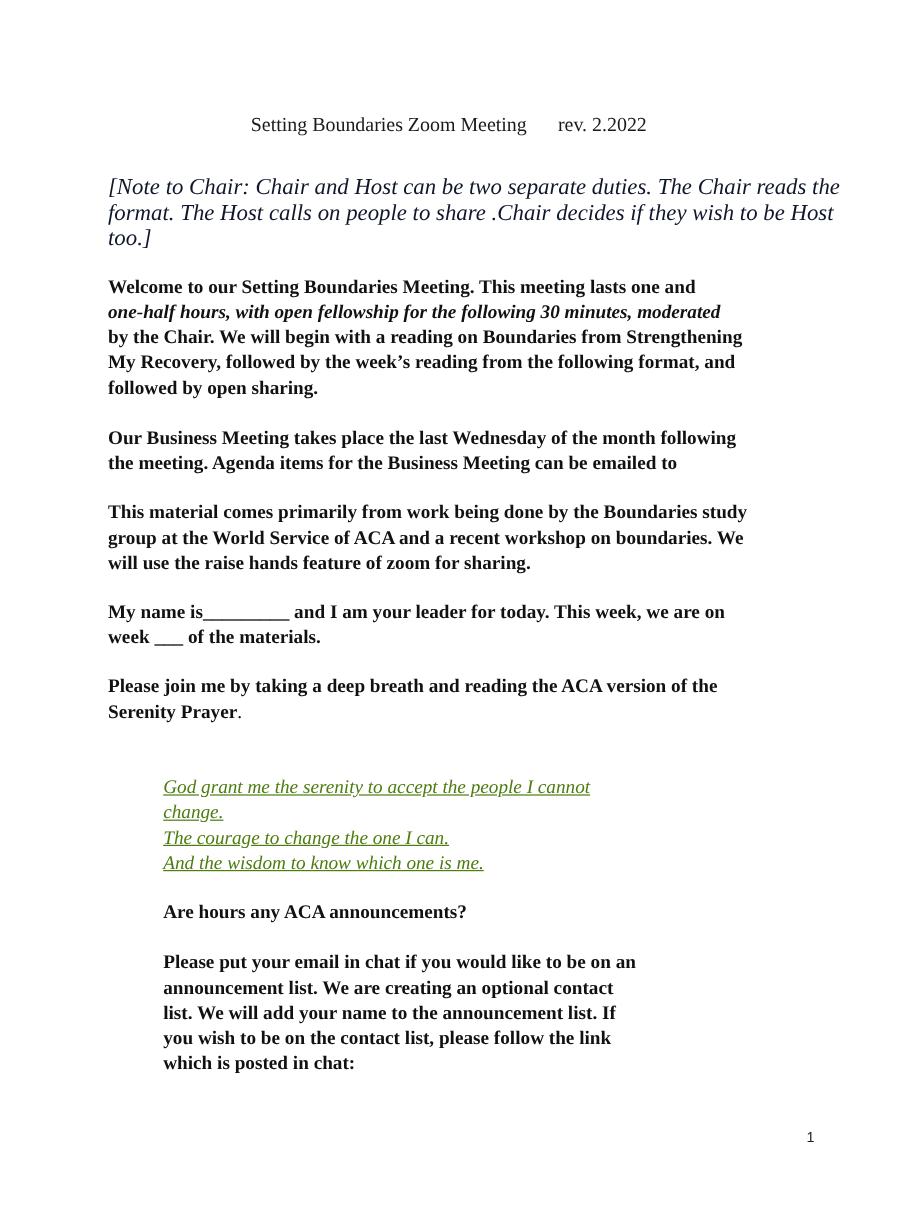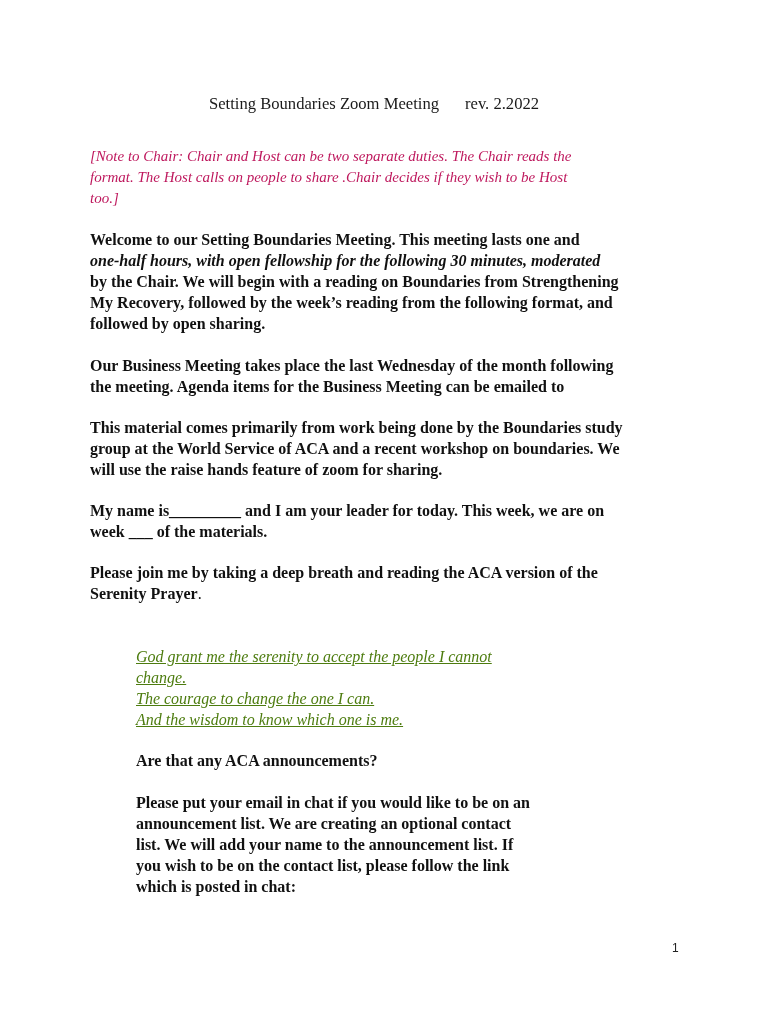--- a/index.html
+++ b/index.html
@@ -30,22 +30,22 @@
     }
     .title {
       font-size: 16.6px;
       left: 209px;
       top: 93px;
       color: #1a1a1a;
     }
     .title .rev { margin-left: 26px; }
     .note {
       font-style: italic;
-      font-size: 15px;
-      color: #be185d;
+      font-size: 19px;
+      color: #0f172a;
     }
     .bold {
       font-weight: bold;
       font-size: 16px;
       color: #111111;
     }
     .prayer {
       font-style: italic;
       text-decoration: underline;
       font-size: 16px;
@@ -104,21 +104,21 @@
     <div class="line bold" style="left:90px; top:583px;"><span>Serenity Prayer</span><span style="font-weight:normal;">.</span></div>
   </div>
 
   <div>
     <div class="line prayer" style="left:136px; top:646px;">God grant me the serenity to accept the people I cannot</div>
     <div class="line prayer" style="left:136px; top:667px;">change.</div>
     <div class="line prayer" style="left:136px; top:688px;">The courage to change the one I can.</div>
     <div class="line prayer" style="left:136px; top:709px;">And the wisdom to know which one is me.</div>
   </div>
 
-  <div class="line bold" style="left:136px; top:750px;">Are that any ACA announcements?</div>
+  <div class="line bold" style="left:136px; top:750px;">Are hours any ACA announcements?</div>
 
   <div>
     <div class="line bold" style="left:136px; top:792px;">Please put your email in chat if you would like to be on an</div>
     <div class="line bold" style="left:136px; top:813px;">announcement list.  We are creating an optional contact</div>
     <div class="line bold" style="left:136px; top:834px;">list. We will add your name to the announcement list.  If</div>
     <div class="line bold" style="left:136px; top:855px;">you wish to be on the contact list, please follow the link</div>
     <div class="line bold" style="left:136px; top:876px;">which is posted in chat:</div>
   </div>
 
   <div class="pagenum">1</div>

